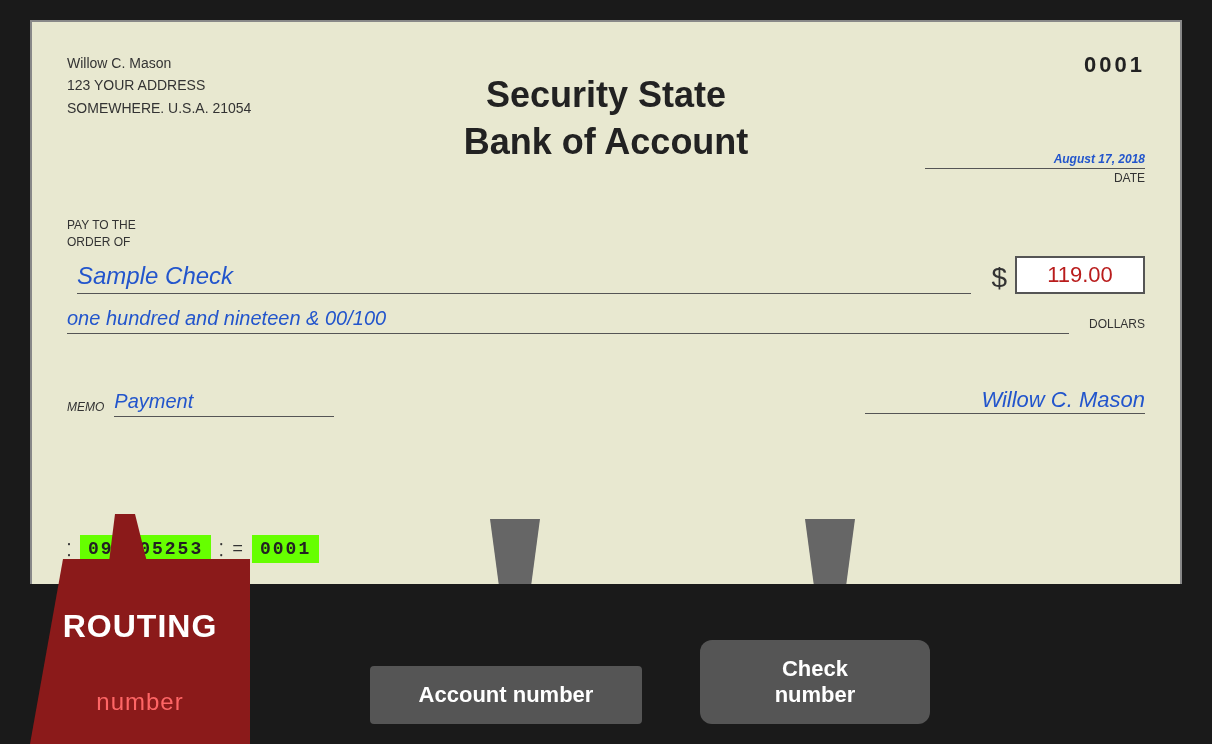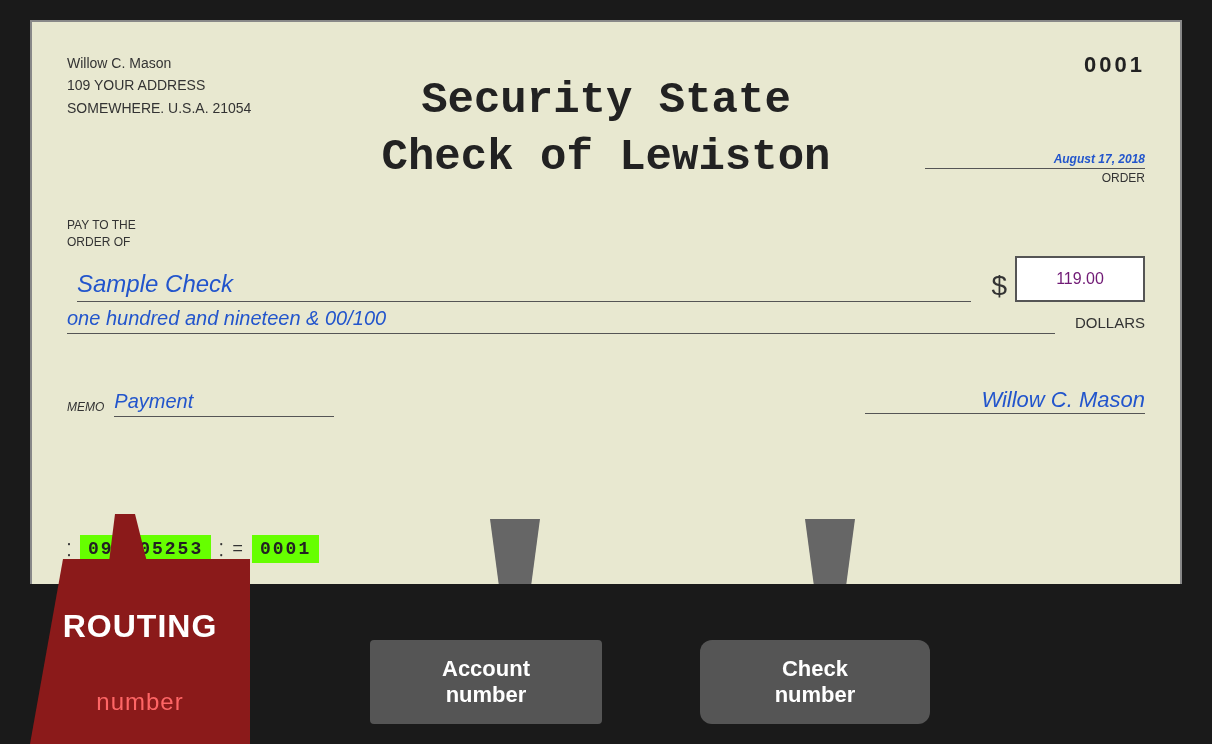--- a/index.html
+++ b/index.html
@@ -61,21 +61,21 @@
     .account-label {
       position: absolute;
       bottom: 20px;
       left: 370px;
       background: #555;
       color: #fff;
       font-size: 22px;
       font-weight: 700;
       padding: 16px 40px;
       border-radius: 4px;
-      width: 232px;
+      width: 272px;
       text-align: center;
     }
 
     
     .check-label {
       position: absolute;
       bottom: 20px;
       left: 700px;
       background: #555;
       color: #fff;
@@ -120,26 +120,25 @@
       line-height: 1.6;
     }
 
     
     .bank-name {
       position: absolute;
       top: 50px;
       left: 50%;
       transform: translateX(-50%);
       text-align: center;
-      font-size: 44px;
+      font-size: 36px;
       font-weight: 700;
       color: #222;
       line-height: 1.3;
       white-space: nowrap;
-      font-family: Liberation Mono, monospace;
     }
 
     
     .date-area {
       position: absolute;
       top: 130px;
       right: 35px;
       text-align: right;
     }
 
@@ -206,23 +205,23 @@
 
     .dollar-sign {
       font-size: 28px;
       color: #333;
       margin-right: 8px;
     }
 
     .amount-box {
       border: 2px solid #555;
       background: #fff;
-      padding: 12px 12px;
-      font-size: 16px;
-      color: #701a75;
+      padding: 4px 12px;
+      font-size: 22px;
+      color: #b91c1c;
       min-width: 130px;
       text-align: center;
     }
 
     
     .written-amount-area {
       position: absolute;
       top: 285px;
       left: 35px;
       right: 35px;
@@ -237,21 +236,21 @@
     .written-amount-text {
       font-size: 20px;
       color: #2255cc;
       font-style: italic;
       border-bottom: 1px solid #555;
       padding-bottom: 3px;
       flex: 1;
     }
 
     .dollars-label {
-      font-size: 15px;
+      font-size: 12px;
       color: #333;
       text-align: right;
       margin-left: 20px;
       margin-bottom: 3px;
     }
 
     
     .memo-sig-area {
       position: absolute;
       top: 365px;
@@ -333,33 +332,33 @@
 <body>
 
 <div class="check-wrapper">
 
   <div class="check-number-top">
     <span>0001</span>
   </div>
 
   <div class="account-holder">
     <div>Willow C. Mason</div>
-    <div>109 YOUR ADDRESS</div>
+    <div>123 YOUR ADDRESS</div>
     <div>SOMEWHERE. U.S.A. 21054</div>
   </div>
 
   <div class="bank-name">
     <div>Security State</div>
-    <div>Check of Lewiston</div>
+    <div>Bank of Account</div>
   </div>
 
   <div class="date-area">
     <div class="date-value">August 17, 2018</div>
     <div class="date-line"></div>
-    <div class="date-label">ORDER</div>
+    <div class="date-label">DATE</div>
   </div>
 
   <div class="pay-to-area">
     <div class="pay-to-label">
       <span>PAY TO THE</span><br>
       <span>ORDER OF</span>
     </div>
     <div class="pay-to-row">
       <div class="pay-to-line">
         <span class="pay-to-name">Sample Check</span>

